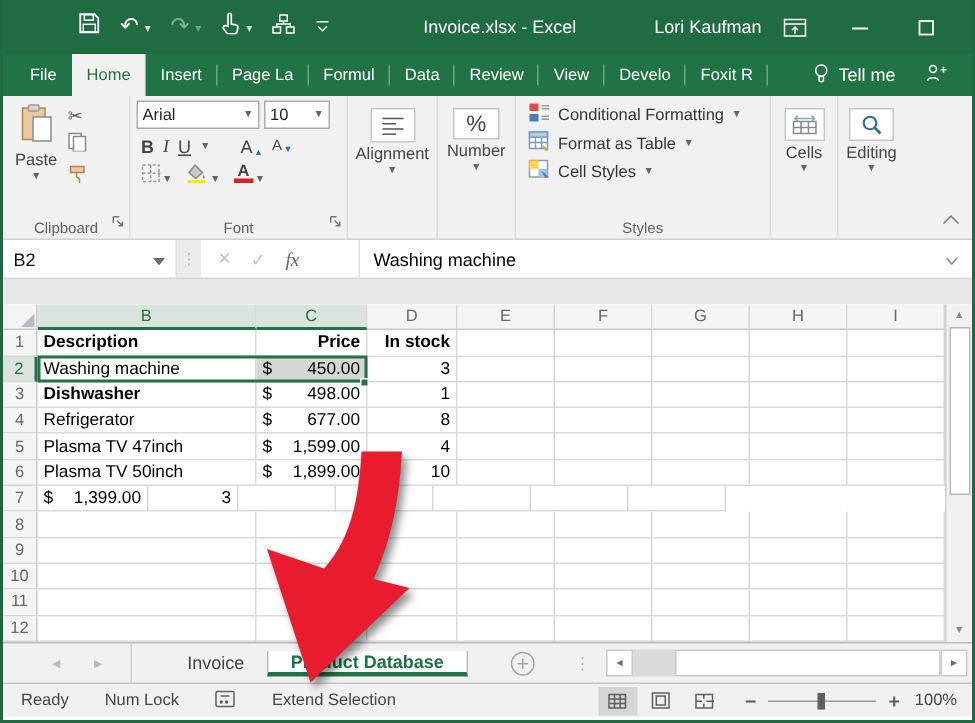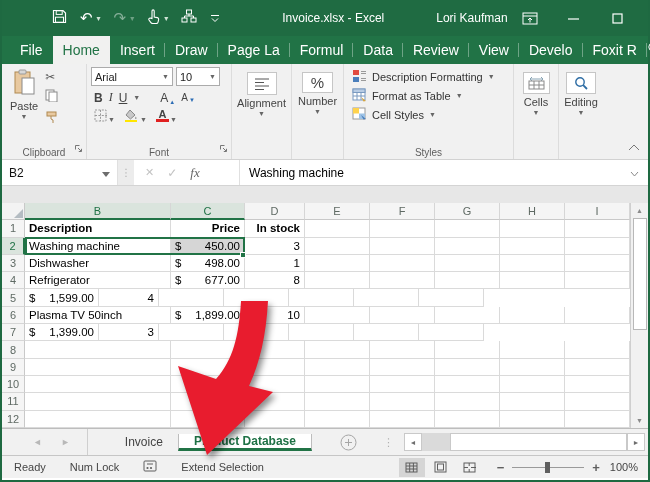--- a/index.html
+++ b/index.html
@@ -14,21 +14,21 @@
   .qat .dd{font-size:8px;color:#cfe3d6;margin-left:-9px}
   .tb-title{font-size:12px;margin-left:62px;white-space:nowrap}
   .tb-user{font-size:12px;margin-left:52px;white-space:nowrap}
   .winctl{margin-left:auto;display:flex;align-items:center}
   .winbtn{width:44px;height:36px;display:flex;align-items:center;justify-content:center}
   .dim{opacity:.45}
 
   
   .tabrow{height:28px;background:#217346;display:flex;align-items:stretch;color:#fff;flex:0 0 auto}
   .tabstrip{display:flex;align-items:stretch;padding-left:8px}
-  .rtab{padding:0 10px;font-size:14px;display:flex;align-items:center;position:relative;white-space:nowrap}
+  .rtab{padding:0 10px;font-size:11px;display:flex;align-items:center;position:relative;white-space:nowrap}
   .rtab:not(.active):not(.file)::after{content:'';position:absolute;right:0;top:7px;bottom:7px;width:1px;background:rgba(255,255,255,.35)}
   .rtab.active{background:#f1f1f0;color:#217346}
   .tabrow-right{margin-left:auto;display:flex;align-items:center;gap:20px;padding-right:16px;font-size:12px}
   .tr-item{display:flex;align-items:center;gap:6px}
 
   
   .ribbon{height:96px;background:#f1f1f1;border-bottom:1px solid #d2d2d2;display:flex;position:relative;flex:0 0 auto}
   .rgroup{position:relative;border-right:1px solid #dcdcdc;padding:3px 4px 15px 4px;flex:0 0 auto}
   .glabel{position:absolute;bottom:1px;left:0;right:0;text-align:center;font-size:10px;color:#5e5e5e}
   .launcher{position:absolute;bottom:2px;right:3px}
@@ -167,21 +167,20 @@
         
       </div>
     </div>
   </div>
 
   <div class="tabrow">
     <div class="tabstrip">
         <div class="rtab file">File</div>
         <div class="rtab active">Home</div>
         <div class="rtab">Insert</div>
-        <div class="rtab">Draw</div>
         <div class="rtab">Page La</div>
         <div class="rtab">Formul</div>
         <div class="rtab">Data</div>
         <div class="rtab">Review</div>
         <div class="rtab">View</div>
         <div class="rtab">Develo</div>
         <div class="rtab">Foxit R</div>
       </div>
     <div class="tabrow-right">
       <div class="tr-item">
@@ -330,21 +329,21 @@
 
     <div class="rgroup" style="width:170px">
       <div class="sty-item">
         <span>
           <svg width="15" height="14" viewBox="0 0 15 14">
               <rect x="1" y="1" width="6" height="5" fill="#e04a3f"></rect>
               <rect x="1" y="8" width="6" height="5" fill="#4a7ebb"></rect>
               <path d="M9 2.5h5M9 4.5h5M9 9.5h5M9 11.5h5" stroke="#9a9a9a"></path>
             </svg>
         </span>
-        <span>Description Formatting</span>
+        <span>Conditional Formatting</span>
         <span class="ddv">▼</span>
       </div>
       <div class="sty-item">
         <span>
           <svg width="15" height="14" viewBox="0 0 15 14">
               <rect x="1" y="1" width="12" height="11" fill="#fff" stroke="#7a9ac0"></rect>
               <rect x="1" y="1" width="12" height="3.5" fill="#b8cce4" stroke="#7a9ac0"></rect>
               <path d="M5 4.5v7.5M9 4.5v7.5M1 8h12" stroke="#7a9ac0"></path>
               <path d="M9 9l5 4-2.5.6z" fill="#d9a43b"></path>
             </svg>
@@ -462,21 +461,21 @@
             </div>
             <div class="cell right" style="width: 60px;">3</div>
             <div class="cell" style="width: 65px;"></div>
             <div class="cell" style="width: 65px;"></div>
             <div class="cell" style="width: 65px;"></div>
             <div class="cell" style="width: 65px;"></div>
             <div class="cell" style="width: 65px;"></div>
           </div>
           <div class="grow">
             <div class="rowhdr">3</div>
-            <div class="cell" style="width: 146px;">Dishwasher</div>
+            <div class="cell" style="width: 146px; font-weight: bold;">Dishwasher</div>
             <div class="cell money" style="width: 74px;">
               <span>$</span>
               <span>498.00</span>
             </div>
             <div class="cell right" style="width: 60px;">1</div>
             <div class="cell" style="width: 65px;"></div>
             <div class="cell" style="width: 65px;"></div>
             <div class="cell" style="width: 65px;"></div>
             <div class="cell" style="width: 65px;"></div>
             <div class="cell" style="width: 65px;"></div>
@@ -490,20 +489,21 @@
             </div>
             <div class="cell right" style="width: 60px;">8</div>
             <div class="cell" style="width: 65px;"></div>
             <div class="cell" style="width: 65px;"></div>
             <div class="cell" style="width: 65px;"></div>
             <div class="cell" style="width: 65px;"></div>
             <div class="cell" style="width: 65px;"></div>
           </div>
           <div class="grow">
             <div class="rowhdr">5</div>
+            <div class="cell" style="width: 146px;">Plasma TV 47inch</div>
             <div class="cell money" style="width: 74px;">
               <span>$</span>
               <span>1,599.00</span>
             </div>
             <div class="cell right" style="width: 60px;">4</div>
             <div class="cell" style="width: 65px;"></div>
             <div class="cell" style="width: 65px;"></div>
             <div class="cell" style="width: 65px;"></div>
             <div class="cell" style="width: 65px;"></div>
             <div class="cell" style="width: 65px;"></div>

